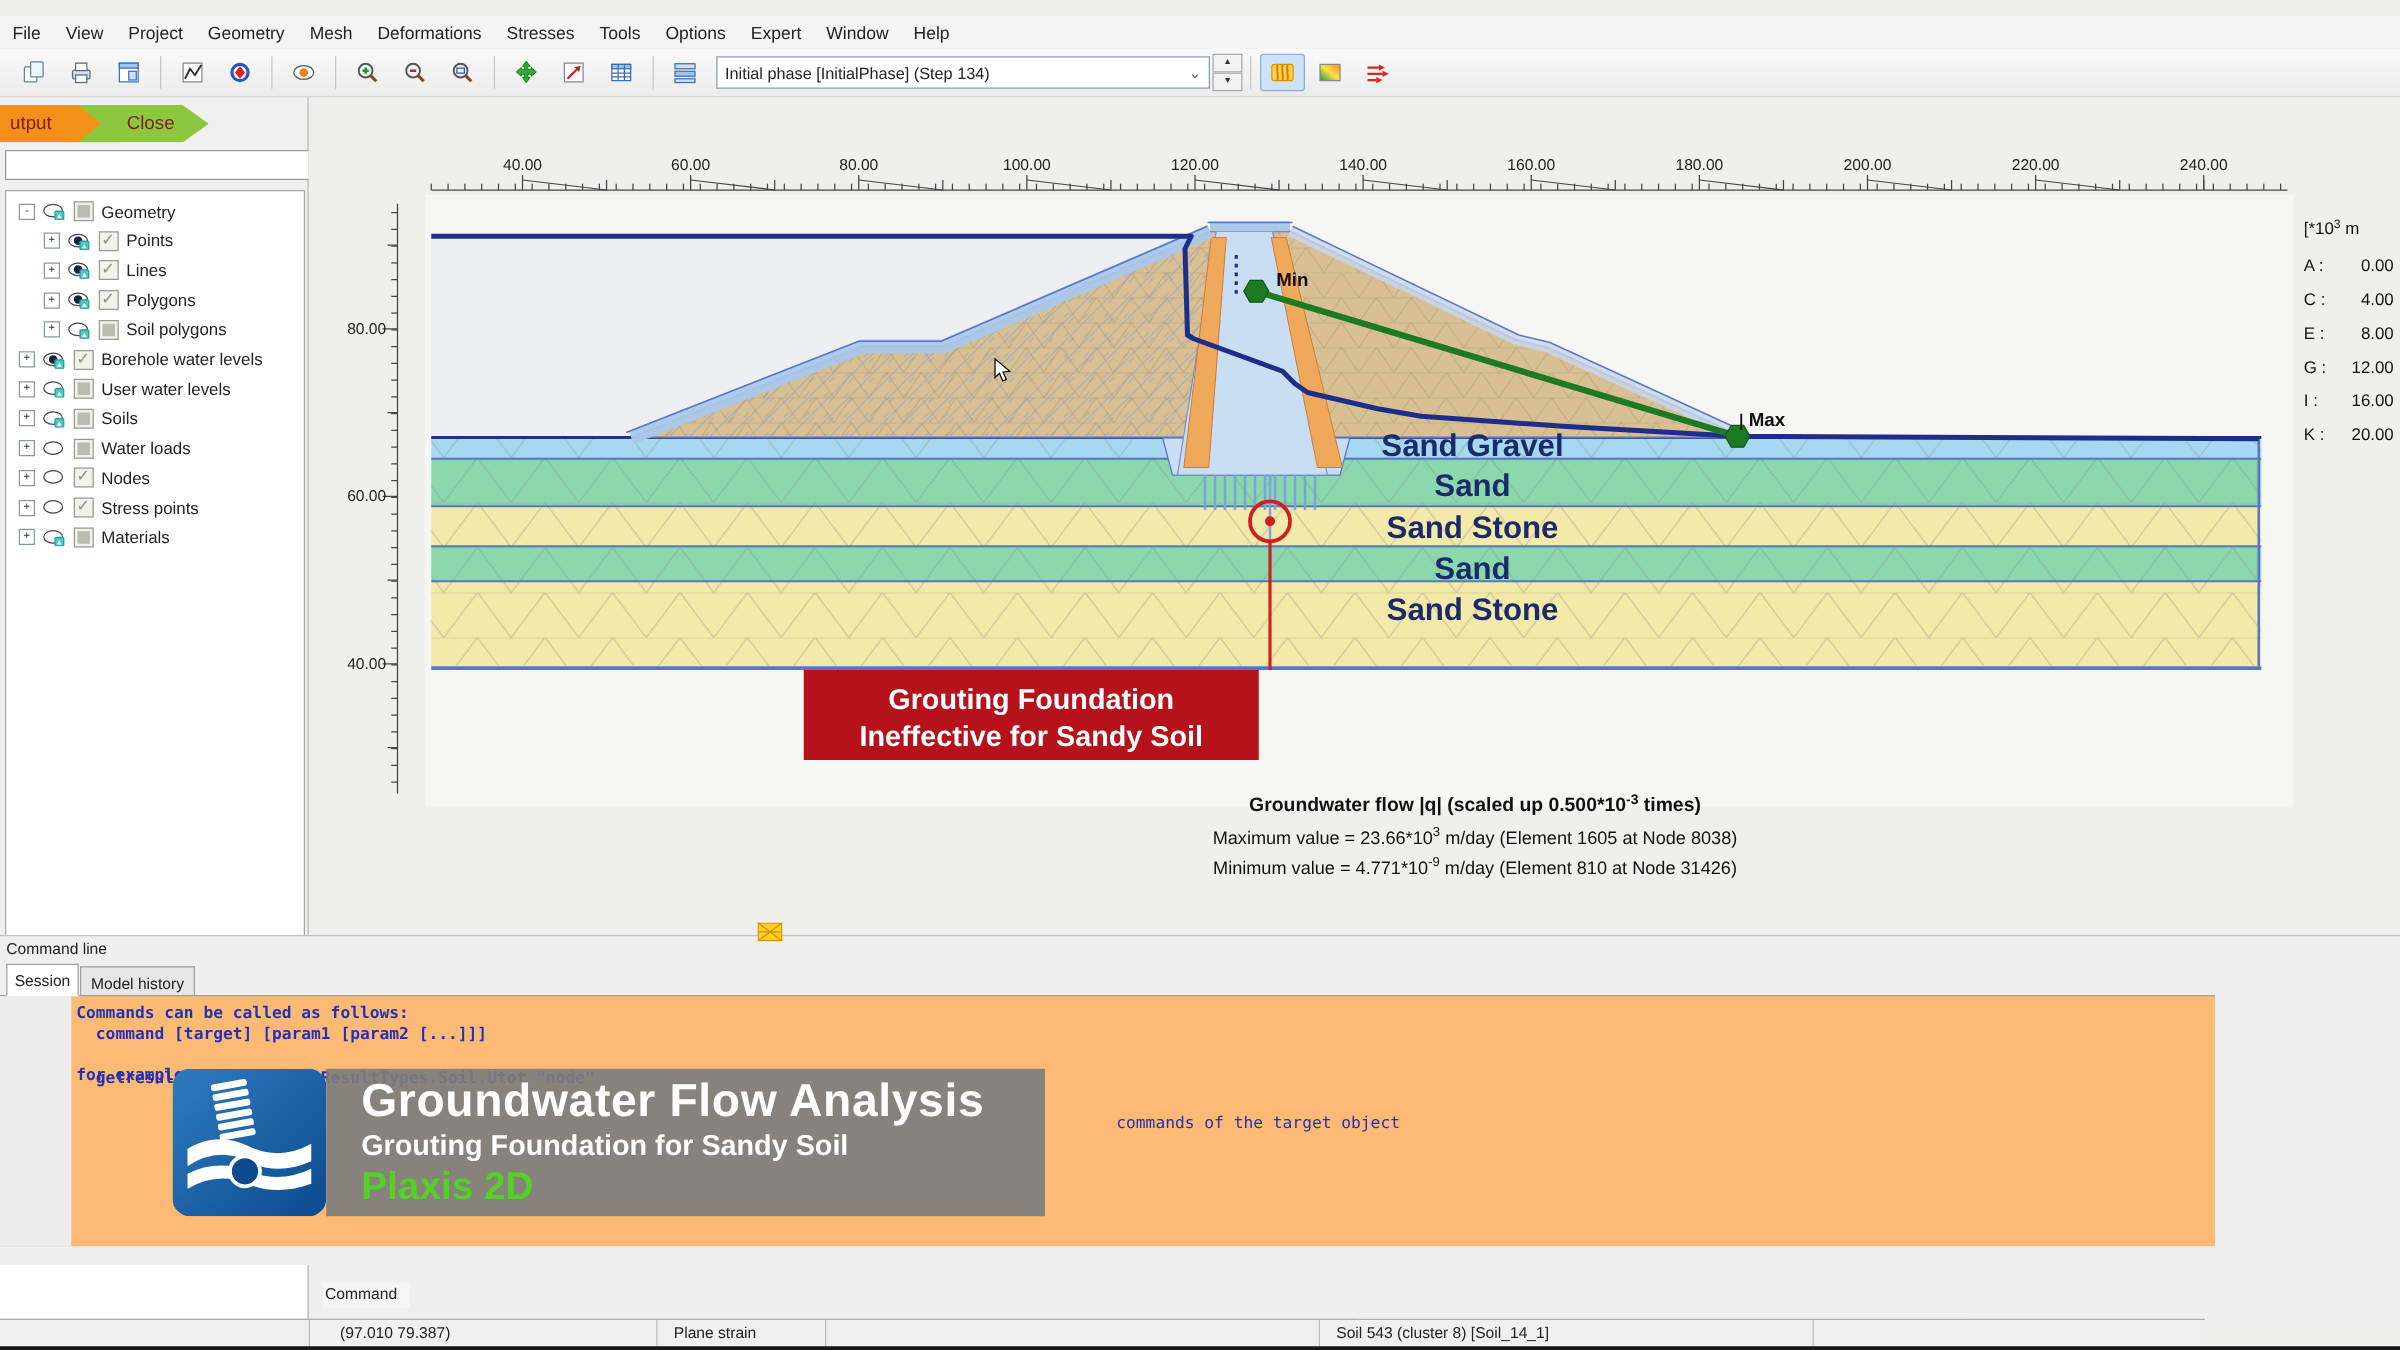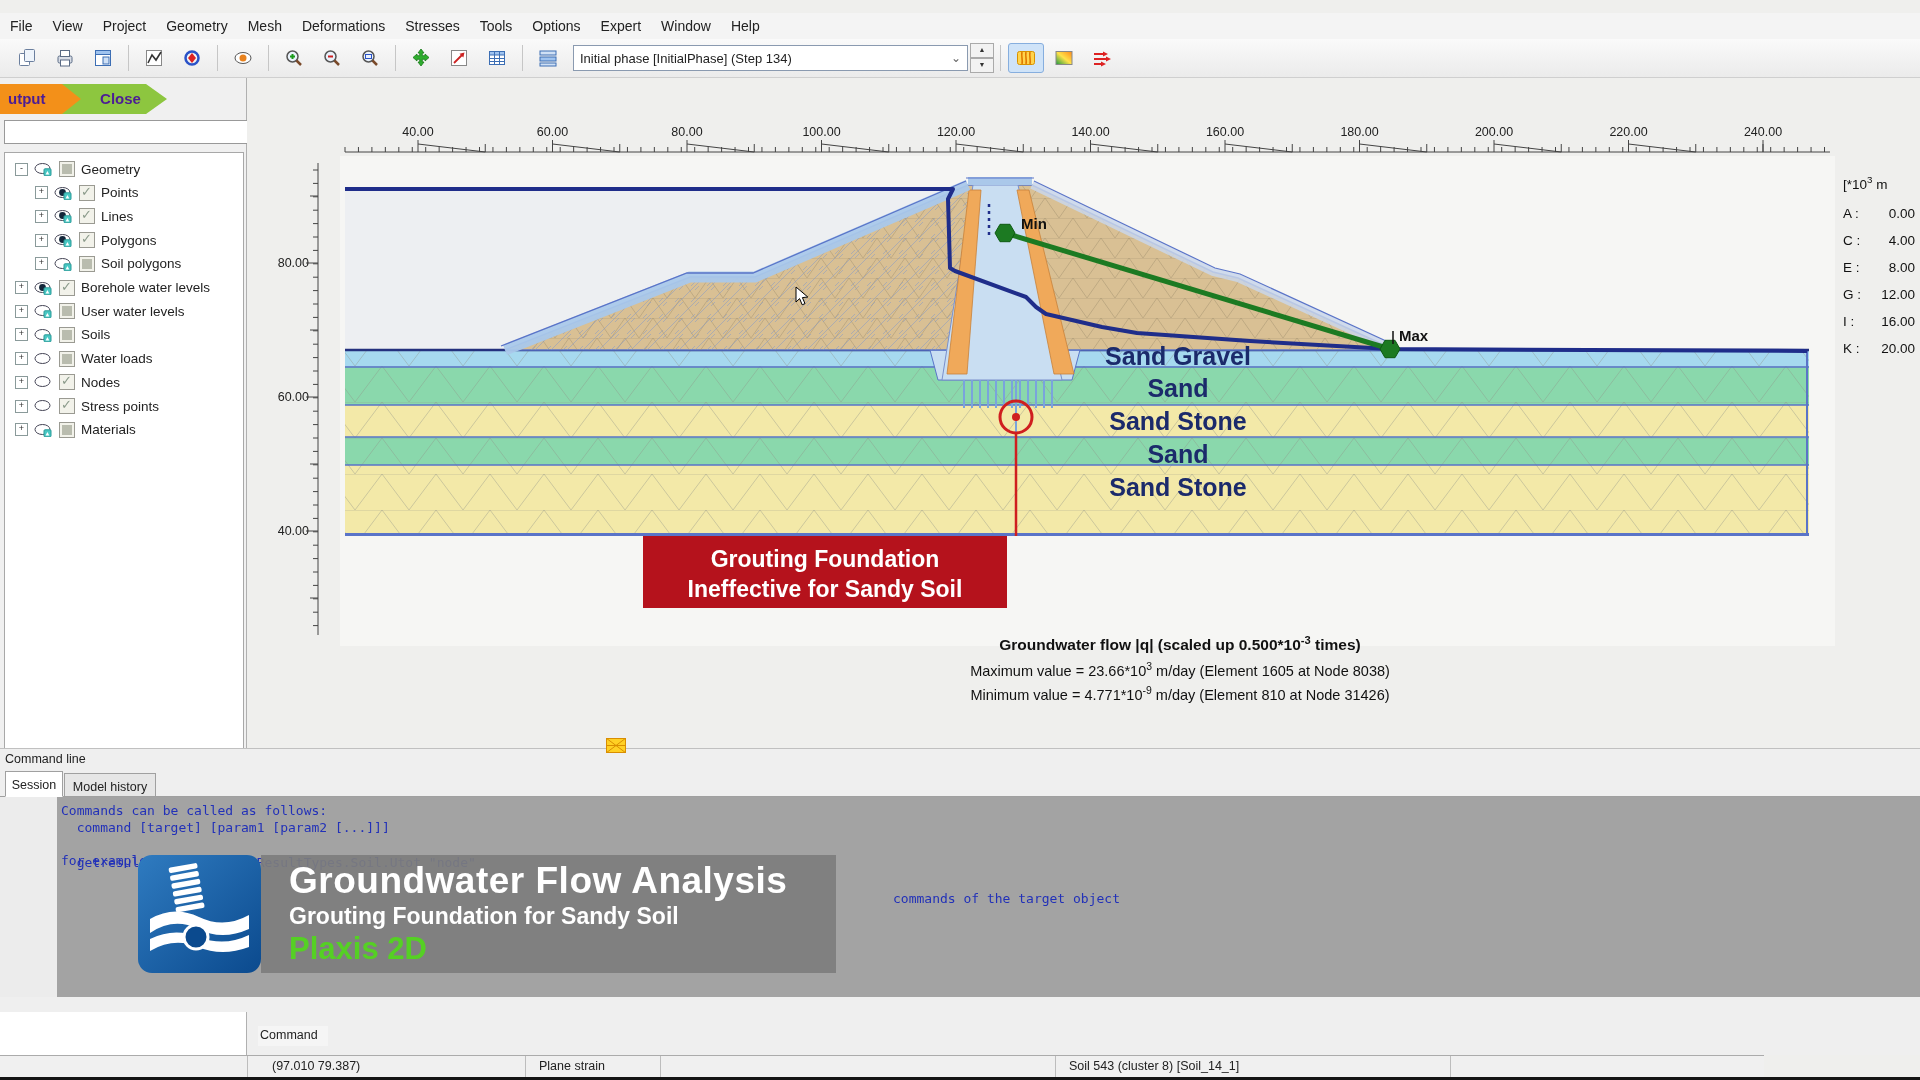--- a/index.html
+++ b/index.html
@@ -17,21 +17,21 @@
   .tbtn{width:36px;height:30px;display:flex;align-items:center;justify-content:center;border:1px solid transparent;border-radius:3px;margin:0 1px;}
   .tbtn.sel{background:#cfe3f8;border-color:#86aede;}
   .tsep{width:1px;height:26px;background:#c6c6c6;margin:0 6px;}
   #phase-dd{height:26px;width:395px;background:#fff;border:1px solid #8a9ab0;margin-left:6px;
     font-size:13px;display:flex;align-items:center;padding:0 6px;box-sizing:border-box;position:relative;}
   #phase-dd .chev{position:absolute;right:6px;color:#666;font-size:12px;}
   #spinner{display:flex;flex-direction:column;margin-left:2px;}
   #spinner div{width:22px;height:13px;background:#f2f2f2;border:1px solid #aaa;font-size:7px;line-height:11px;text-align:center;color:#333;}
   
   #leftpanel{position:absolute;left:0;top:78px;width:247px;height:977px;background:#f0f0f0;border-right:1px solid #b0b0b0;box-sizing:border-box;}
-  .arrowtab{position:absolute;height:30px;color:#4c1d95;font-weight:bold;font-size:15px;line-height:30px;}
+  .arrowtab{position:absolute;height:30px;color:#7f1d1d;font-weight:normal;font-size:15px;line-height:30px;}
   #tab-output{left:0;top:6px;width:118px;background:#f39019;clip-path:polygon(0 0,82% 0,100% 50%,82% 100%,0 100%);padding-left:8px;box-sizing:border-box;}
   #tab-close{left:62px;top:6px;width:105px;background:#8dc63f;clip-path:polygon(0 0,80% 0,100% 50%,80% 100%,0 100%,18% 50%);text-align:center;box-sizing:border-box;padding-left:12px;}
   #searchbox{position:absolute;left:4px;top:42px;width:234px;height:22px;border:1px solid #999;background:#fff;font-size:12px;padding:0 4px;}
   #treebox{position:absolute;left:4px;top:74px;width:238px;height:898px;background:#fff;border:1px solid #a8a8a8;overflow:hidden;}
   .tree-row{position:absolute;left:0;height:22px;display:flex;align-items:center;font-size:13.5px;white-space:nowrap;}
   .exp{width:11px;height:11px;border:1px solid #8a9a9a;background:#fff;font-size:9px;line-height:9px;text-align:center;color:#333;margin-right:6px;flex:none;}
   .cb{width:14px;height:14px;border:1px solid #9a9a92;background:#f2f2ea;margin:0 6px;flex:none;position:relative;}
   .cb.checked::after{content:"\2713";position:absolute;left:1px;top:-2px;font-size:13px;color:#8a9a8a;}
   .cb.partial::after{content:"";position:absolute;left:2px;top:2px;right:2px;bottom:2px;background:#b9bcae;}
   .eye{margin-right:0;flex:none;display:flex;}
@@ -49,21 +49,21 @@
   #legend .lg-title{margin-bottom:8px;white-space:nowrap;}
   .lg-row{display:flex;height:27px;line-height:27px;}
   .lg-k{width:28px;}
   .lg-v{width:44px;text-align:right;}
   
   #cmdpanel{position:absolute;left:0;top:748px;width:1920px;height:264px;background:#efefef;border-top:1px solid #c0c0c0;box-sizing:border-box;}
   #cmd-header{position:absolute;left:5px;top:3px;font-size:12.5px;}
   .cmdtab{position:absolute;height:26px;font-size:12.5px;line-height:26px;text-align:center;border:1px solid #a0a0a0;box-sizing:border-box;}
   #tab-session{left:5px;top:22px;width:58px;background:#fff;border-bottom:1px solid #fff;z-index:2;}
   #tab-modelhistory{left:64px;top:24px;width:92px;background:#e6e6e6;}
-  #console{position:absolute;left:0;top:47px;width:1920px;height:200px;background:#a3a3a3;border-top:1px solid #a0a0a0;}
+  #console{position:absolute;left:0;top:47px;width:1772px;height:200px;background:#fdba74;border-top:1px solid #a0a0a0;font-weight:bold;}
   #gutter{position:absolute;left:0;top:0;width:57px;height:100%;background:#ececec;}
   .conline{position:absolute;left:61px;font-family:"DejaVu Sans Mono",monospace;font-size:13px;color:#2231b8;white-space:pre;}
   #floatline{position:absolute;left:893px;top:891px;font-family:"DejaVu Sans Mono",monospace;font-size:13px;color:#2231b8;z-index:2;}
   #hscroll{position:absolute;left:0;top:246px;width:1580px;height:17px;background:#f2f2f2;border:1px solid #d0d0d0;box-sizing:border-box;}
   #hs-left{position:absolute;left:0;top:0;width:17px;height:15px;background:#e8e8e8;border-right:1px solid #b8b8b8;font-size:9px;line-height:15px;text-align:center;color:#555;}
   #hs-thumb{position:absolute;left:93px;top:0;width:990px;height:15px;background:#c9c9c9;border:1px solid #a8a8a8;box-sizing:border-box;}
   #cmdrow{position:absolute;left:0;top:1012px;width:1920px;height:43px;background:#efefef;}
   #cmdrow .leftbox{position:absolute;left:0;top:0;width:247px;height:43px;background:#fff;border-right:1px solid #b0b0b0;box-sizing:border-box;}
   #cmd-label{position:absolute;left:11px;top:14px;font-size:12.5px;background:#f5f5f5;padding:2px 10px 4px 2px;}
   

